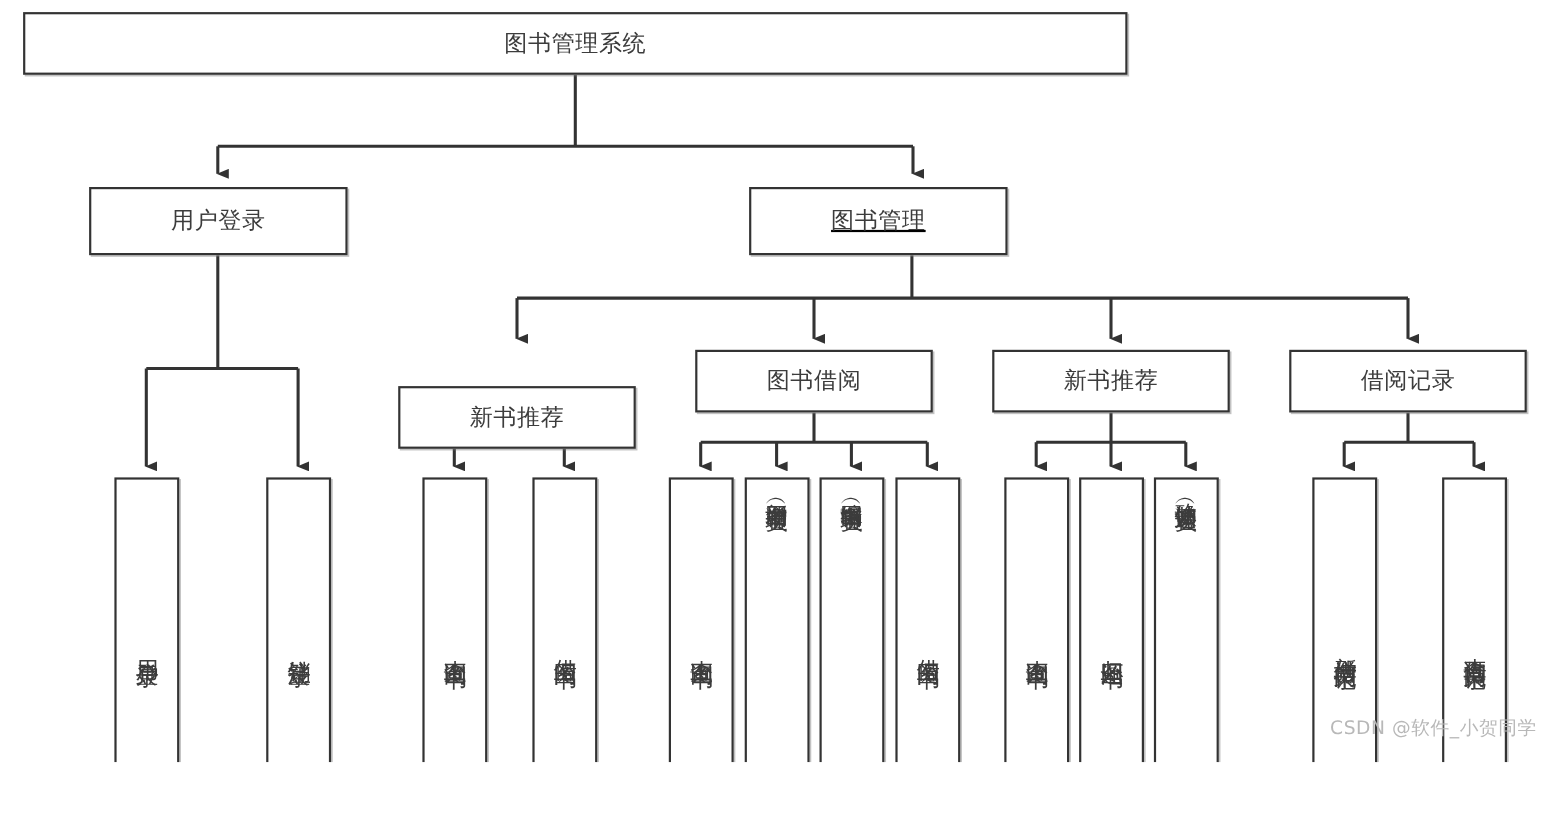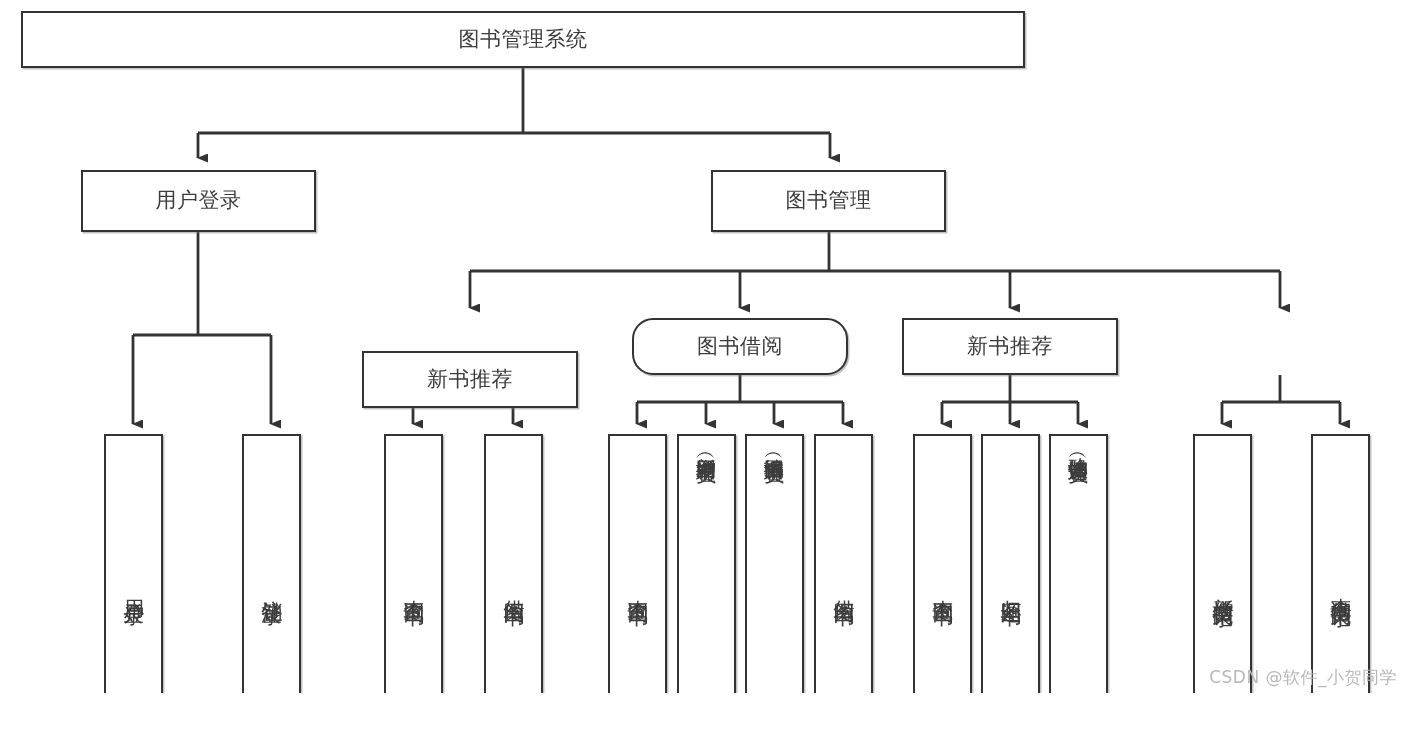--- a/index.html
+++ b/index.html
@@ -61,21 +61,21 @@
   .node.vertical.tall-text .node-label {
     font-size: 20px;
     letter-spacing: 1px;
   }
   .node.vertical.centered {
     align-items: center;
   }
   .watermark {
     position: absolute;
     right: 8px;
-    bottom: 4px;
+    bottom: 20px;
     font-size: 17px;
     color: #b8b8b8;
     letter-spacing: 0.5px;
     white-space: nowrap;
     user-select: none;
   }
 </style>
 </head>
 <body>
 
@@ -132,36 +132,39 @@
   </svg>
 
   <div class="node" style="left:21px; top:11px; width:1004px; height:57px;">
     <span class="node-label">图书管理系统</span>
   </div>
 
   <div class="node" style="left:81px; top:170px; width:235px; height:62px;">
     <span class="node-label">用户登录</span>
   </div>
 
-  <div class="node" style="left:711px; top:170px; width:235px; height:62px;">
+  <div class="node" style="left:681px; top:170px; width:235px; height:62px;text-decoration:underline;">
     <span class="node-label">图书管理</span>
   </div>
 
   <div class="node" style="left:362px; top:318px; width:216px; height:57px;margin-top:33px;">
     <span class="node-label">新书推荐</span>
   </div>
 
-  <div class="node" style="left:632px; top:318px; width:216px; height:57px;border-radius:21px;">
+  <div class="node" style="left:632px; top:318px; width:216px; height:57px;">
     <span class="node-label">图书借阅</span>
   </div>
 
   <div class="node" style="left:902px; top:318px; width:216px; height:57px;">
     <span class="node-label">新书推荐</span>
   </div>
 
+  <div class="node" style="left:1172px; top:318px; width:216px; height:57px;">
+    <span class="node-label">借阅记录</span>
+  </div>
 
   <div class="node vertical centered" style="left:104px; top:434px; width:59px; height:299px;">
     <span class="node-label">用户登录</span>
   </div>
 
   <div class="node vertical centered" style="left:242px; top:434px; width:59px; height:299px;">
     <span class="node-label">注销登录</span>
   </div>
 
   <div class="node vertical centered" style="left:384px; top:434px; width:59px; height:299px;">

